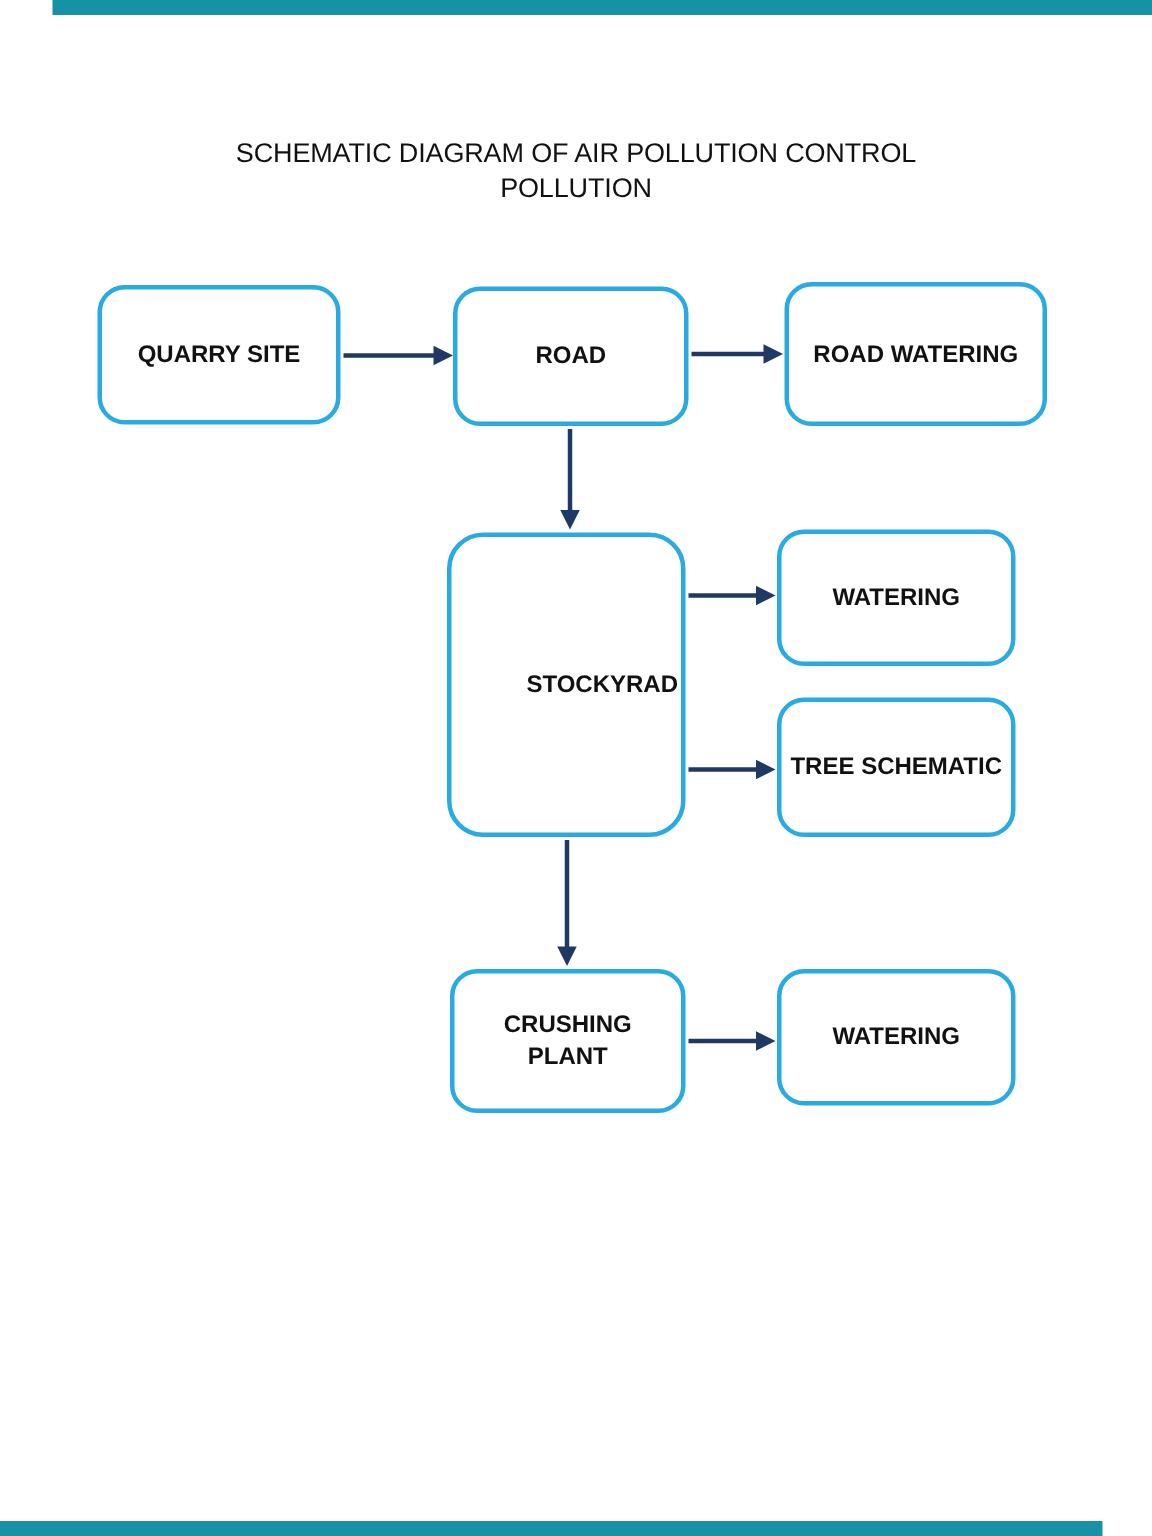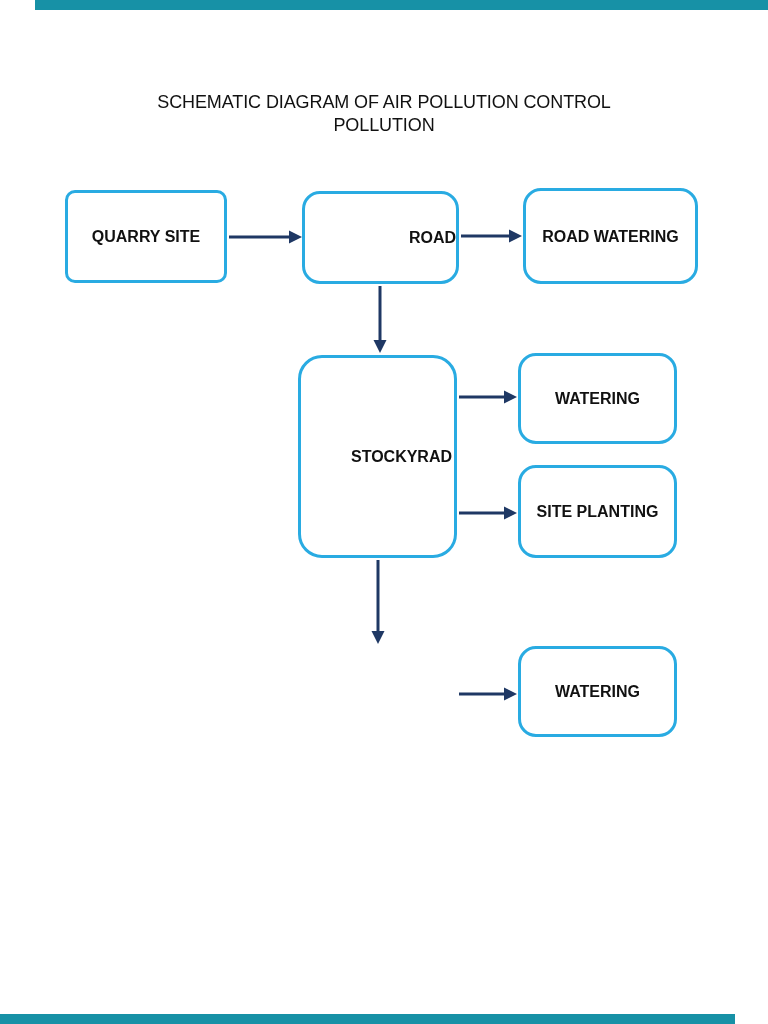--- a/index.html
+++ b/index.html
@@ -58,22 +58,22 @@
     display: flex;
     align-items: center;
     justify-content: center;
     text-align: center;
     font-weight: bold;
     font-size: 16px;
     line-height: 21px;
     color: var(--text);
     white-space: pre;
   }
-  #n-quarry-site    { left: 65px;  top: 190px; width: 162px; height: 93px; border-radius: 10px; }
-  #n-road           { left: 302px; top: 191px; width: 157px; height: 93px; justify-content: flex-end; }
+  #n-quarry-site    { left: 65px;  top: 190px; width: 162px; height: 93px; }
+  #n-road           { left: 302px; top: 191px; width: 157px; height: 93px; }
   #n-road-watering  { left: 523px; top: 188px; width: 175px; height: 96px; }
   #n-stockyrad      { left: 298px; top: 355px; width: 159px; height: 203px; border-radius: 24px; padding-left: 48px; }
   #n-watering-1     { left: 518px; top: 353px; width: 159px; height: 91px; }
   #n-tree-planting  { left: 518px; top: 465px; width: 159px; height: 93px; }
   #n-crushing-plant { left: 300px; top: 646px; width: 157px; height: 96px; }
   #n-watering-2     { left: 518px; top: 646px; width: 159px; height: 91px; }
 </style>
 </head>
 <body>
 
@@ -124,19 +124,23 @@
   <div class="node" id="n-road-watering">
     <span>ROAD WATERING</span>
   </div>
   <div class="node" id="n-stockyrad">
     <span>STOCKYRAD</span>
   </div>
   <div class="node" id="n-watering-1">
     <span>WATERING</span>
   </div>
   <div class="node" id="n-tree-planting">
-    <span>SITE PLANTING</span>
+    <span>TREE SCHEMATIC</span>
+  </div>
+  <div class="node" id="n-crushing-plant">
+    <span>CRUSHING
+PLANT</span>
   </div>
   <div class="node" id="n-watering-2">
     <span>WATERING</span>
   </div>
 
 </div>
 
 </body></html>

